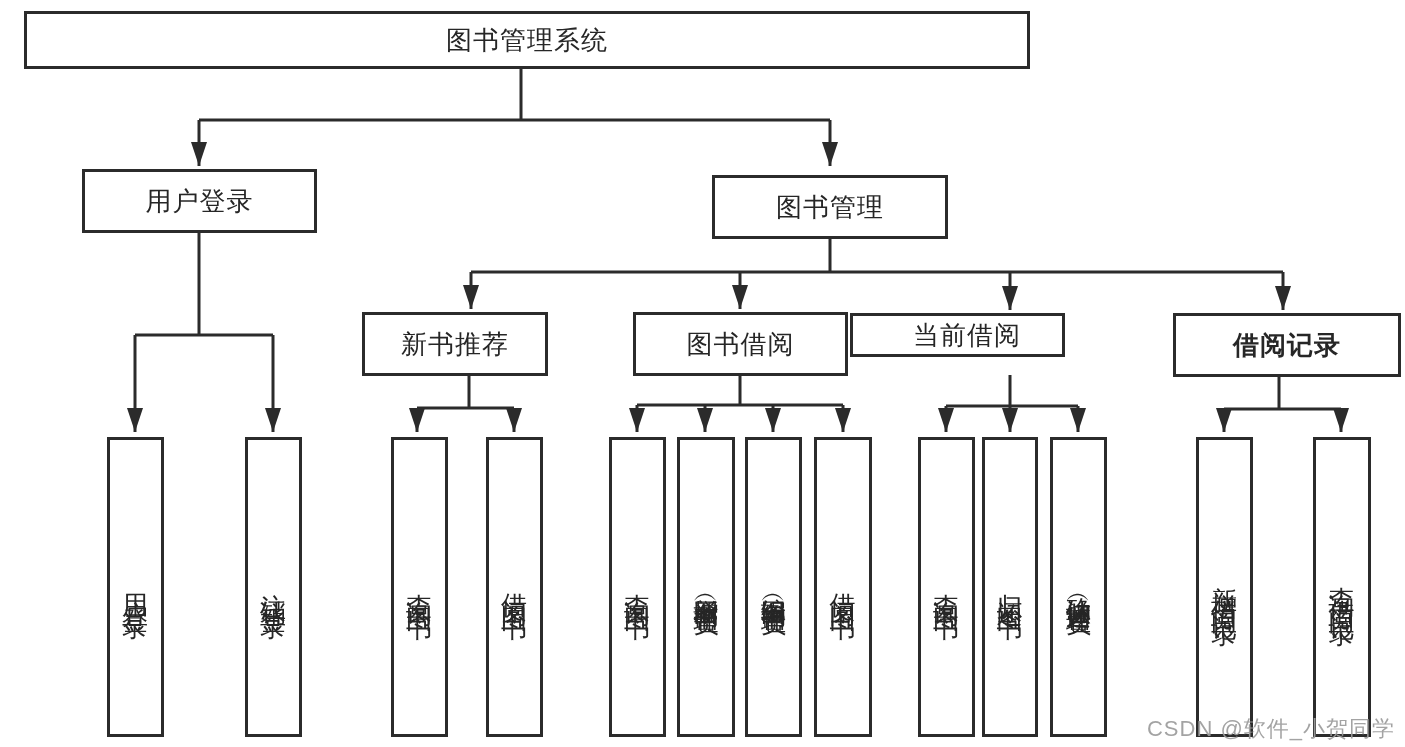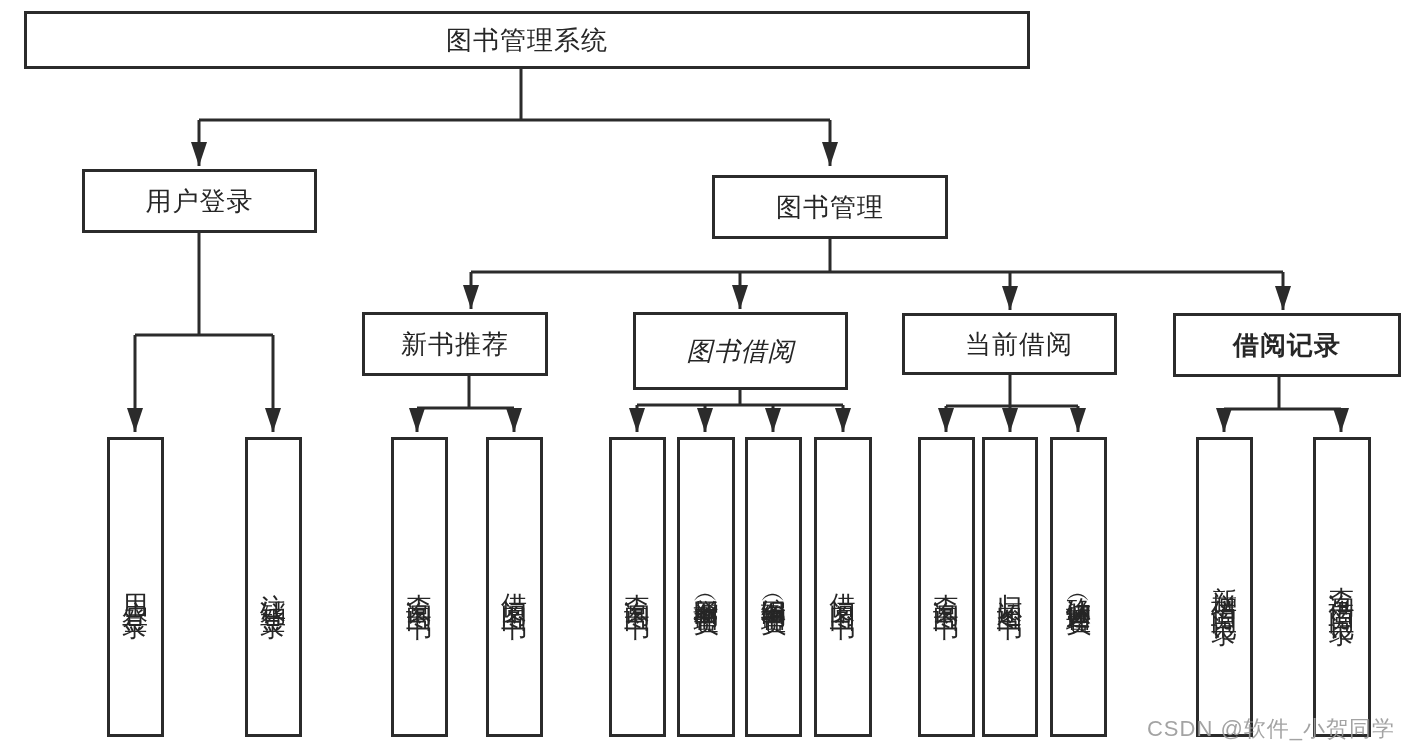--- a/index.html
+++ b/index.html
@@ -105,24 +105,24 @@
   <div class="box" style="left:82px;top:169px;width:235px;height:64px;">
     <span>用户登录</span>
   </div>
   <div class="box" style="left:712px;top:169px;width:236px;height:64px;margin-top:6px;">
     <span>图书管理</span>
   </div>
 
   <div class="box" style="left:362px;top:312px;width:186px;height:64px;">
     <span>新书推荐</span>
   </div>
-  <div class="box" style="left:633px;top:312px;width:215px;height:78px;font-style:italic;">
+  <div class="box" style="left:633px;top:312px;width:215px;height:64px;">
     <span>图书借阅</span>
   </div>
-  <div class="box" style="left:902px;top:313px;width:215px;height:62px;padding-left:19px;">
+  <div class="box" style="left:850px;top:313px;width:215px;height:44px;padding-left:19px;">
     <span>当前借阅</span>
   </div>
   <div class="box" style="left:1173px;top:313px;width:228px;height:64px;font-weight:bold;">
     <span>借阅记录</span>
   </div>
 
   <div class="vbox" style="left:107px;width:57px;">
     <span class="vtext">用户登录</span>
   </div>
   <div class="vbox" style="left:245px;width:57px;">

